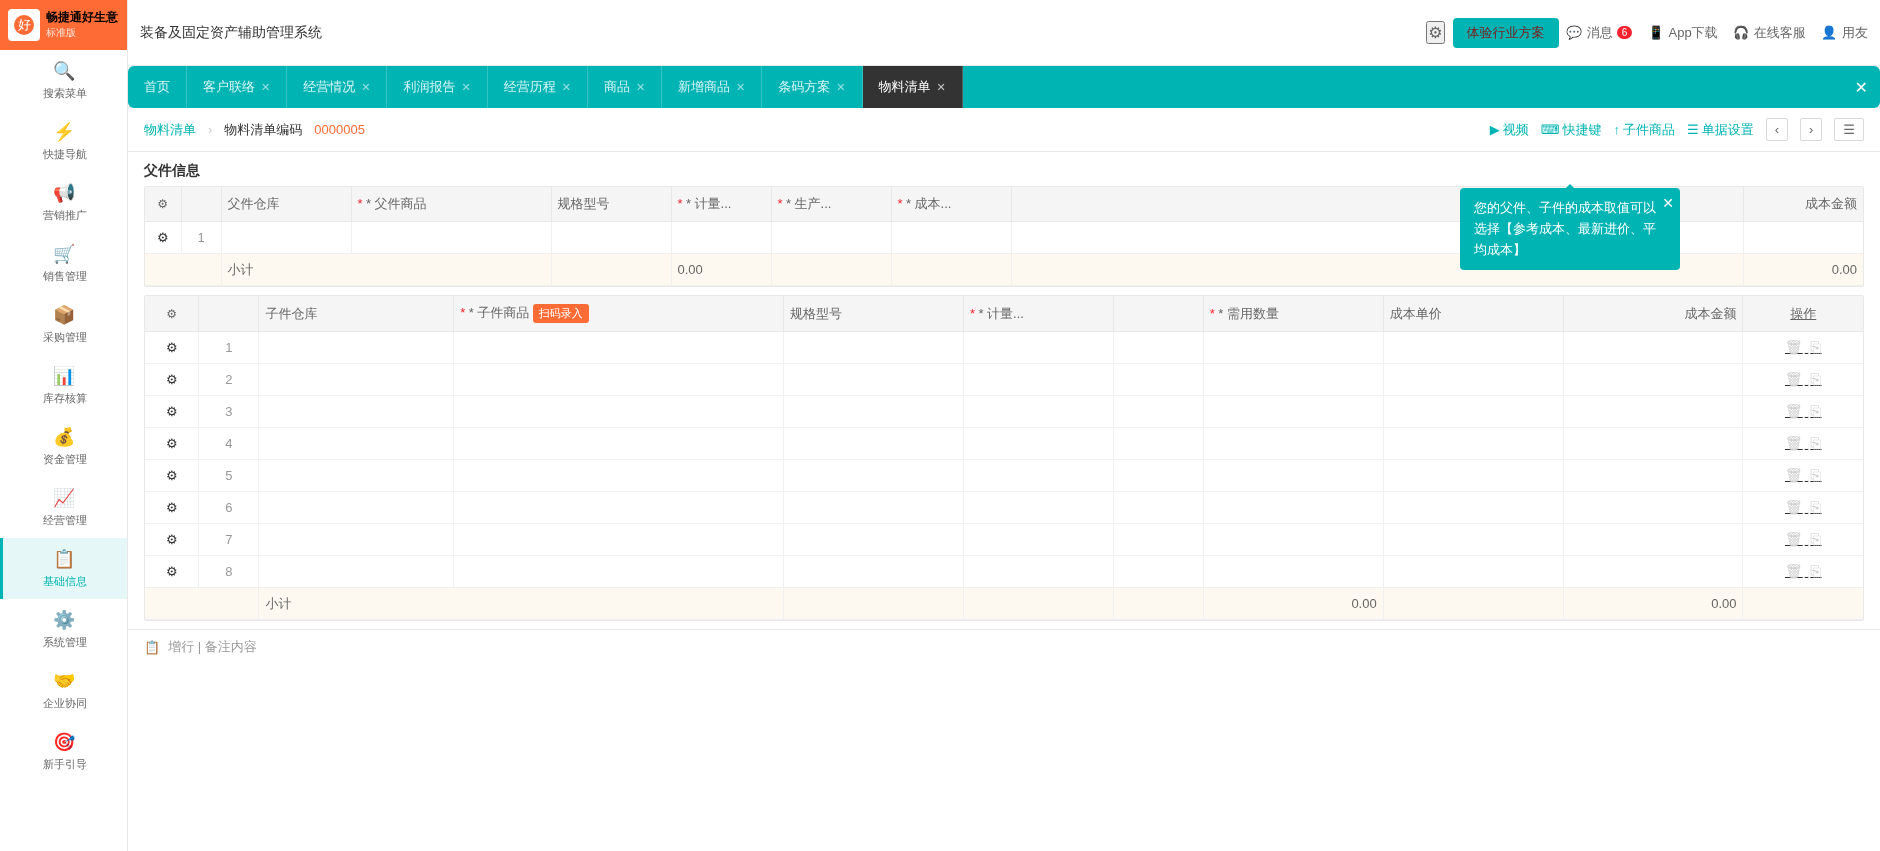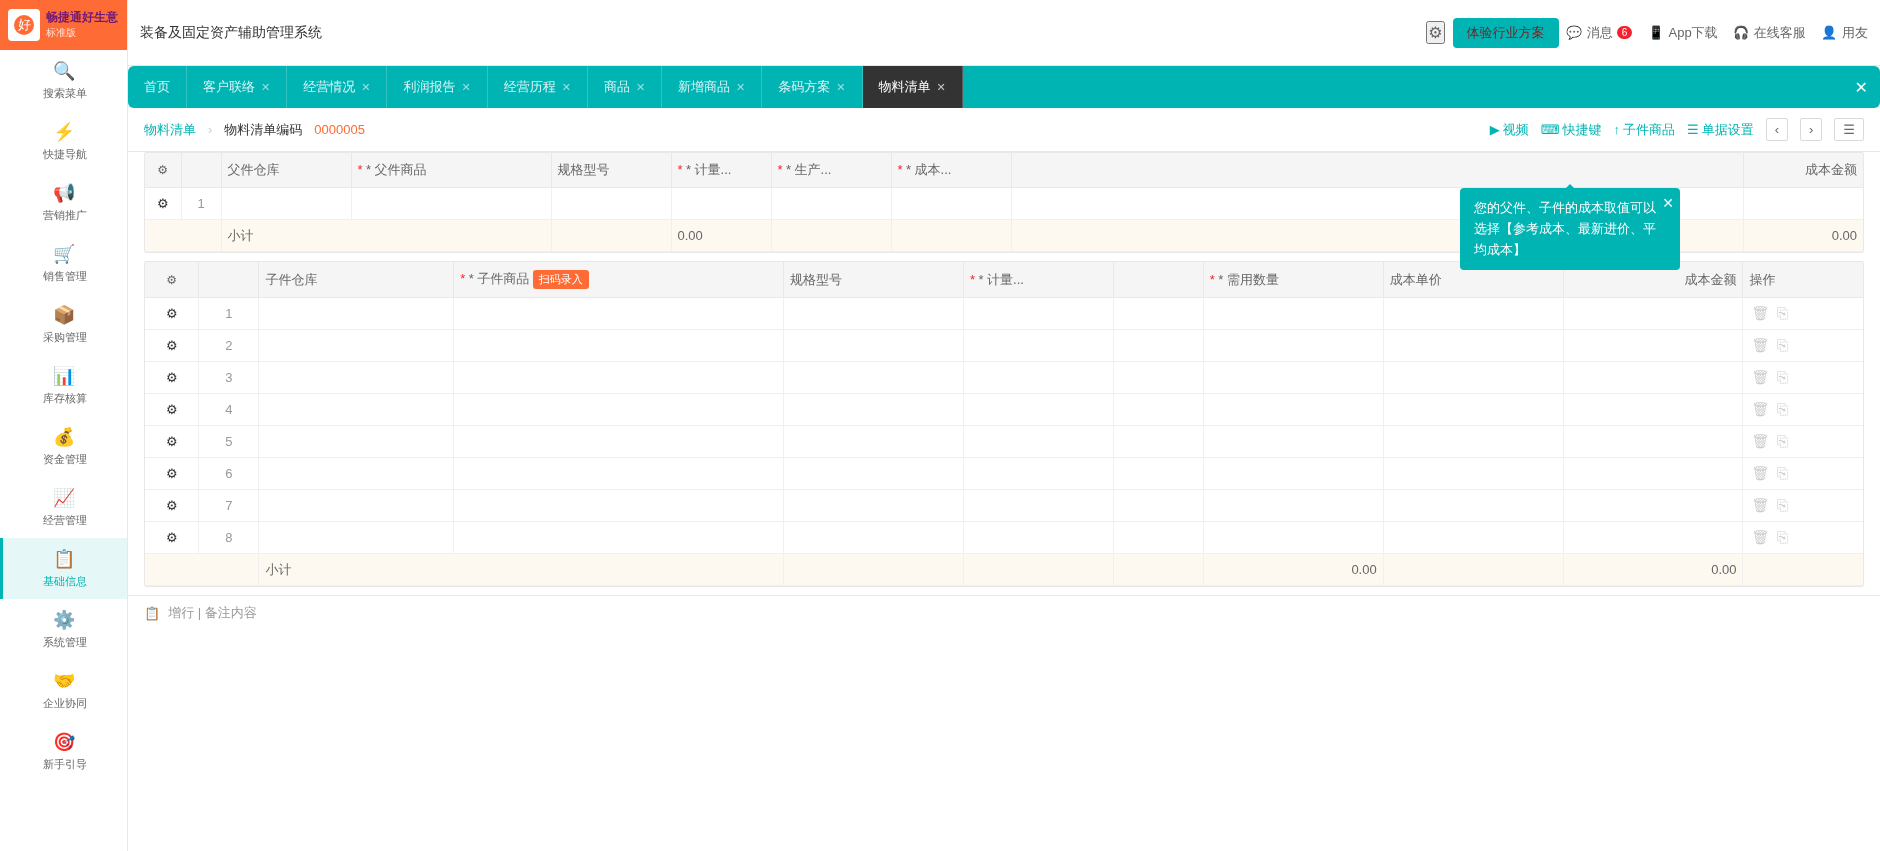--- a/index.html
+++ b/index.html
@@ -3,21 +3,21 @@
   <meta charset="utf-8">
   <style>
     * { box-sizing: border-box; margin: 0; padding: 0; font-family: 'Microsoft YaHei', Arial, sans-serif; font-size: 13px; }
     body { display: flex; height: 851px; overflow: hidden; background: #f5f5f5; }
     
     
     .sidebar { width: 128px; background: #fff; display: flex; flex-direction: column; border-right: 1px solid #e8e8e8; flex-shrink: 0; }
     .sidebar-logo { background: #ff6b35; padding: 12px 8px; display: flex; align-items: center; gap: 6px; height: 50px; }
     .sidebar-logo-icon { width: 32px; height: 32px; background: #fff; border-radius: 4px; display: flex; align-items: center; justify-content: center; }
     .sidebar-logo-icon svg { width: 24px; height: 24px; }
-    .sidebar-logo-text { color: #701a75; font-size: 12px; font-weight: bold; line-height: 1.3; }
+    .sidebar-logo-text { color: #000000; font-size: 12px; font-weight: bold; line-height: 1.3; }
     .sidebar-logo-sub { color: rgba(255,255,255,0.8); font-size: 10px; }
     .sidebar-item { display: flex; flex-direction: column; align-items: center; padding: 10px 4px; cursor: pointer; color: #666; gap: 4px; border-left: 3px solid transparent; }
     .sidebar-item.active { color: #00b4b4; background: #e6f7f7; border-left-color: #00b4b4; }
     .sidebar-item-icon { font-size: 18px; }
     .sidebar-item-label { font-size: 11px; text-align: center; }
     
     
     .main { flex: 1; display: flex; flex-direction: column; overflow: hidden; }
     
     
@@ -64,21 +64,21 @@
     .col-settings { width: 36px; text-align: center; }
     .col-warehouse { width: 130px; }
     .col-product { width: 200px; }
     .col-spec { width: 120px; }
     .col-unit { width: 100px; }
     .col-produce { width: 120px; }
     .col-cost { width: 120px; }
     .col-amount { width: 120px; text-align: right; }
     .col-qty { width: 120px; }
     .col-unit-cost { width: 120px; }
-    .col-op { width: 80px; text-align: left; }
+    .col-op { width: 80px; text-align: center; text-decoration: underline; }
     .required { color: #f5222d; }
     
     
     .scan-btn { background: #ff6b35; color: #fff; border: none; border-radius: 3px; padding: 2px 6px; font-size: 11px; cursor: pointer; }
     
     
     .row-action { color: #ccc; cursor: pointer; font-size: 14px; margin: 0 2px; }
     
     
     .tooltip-box { position: absolute; top: 80px; right: 200px; background: #00b4b4; color: #fff; padding: 10px 14px; border-radius: 4px; font-size: 12px; width: 220px; z-index: 100; line-height: 1.6; }
@@ -255,20 +255,21 @@
           <span>☰</span>
           <span>单据设置</span>
         </span>
         <button class="pager-btn">‹</button>
         <button class="pager-btn">›</button>
         <button class="pager-btn">☰</button>
       </div>
     </div>
 
     <div class="section">
+      <div class="section-title">父件信息</div>
       <div class="table-wrap">
         <table>
           <thead>
             <tr>
               <th class="col-settings">⚙</th>
               <th class="col-num"></th>
               <th class="col-warehouse">
                 <span>父件仓库</span>
               </th>
               <th class="col-product">

